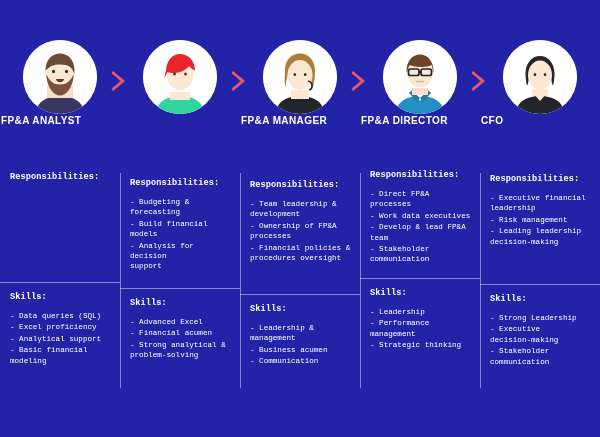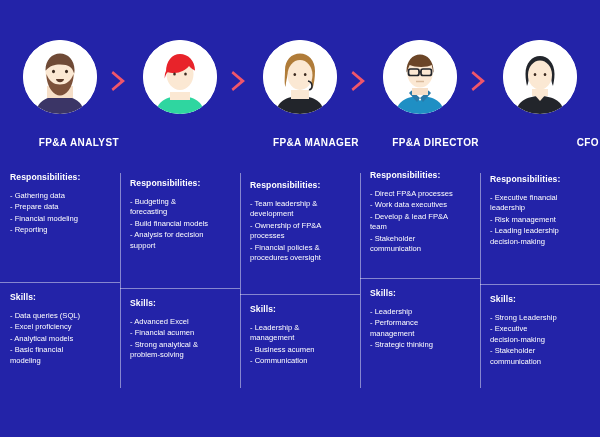--- a/index.html
+++ b/index.html
@@ -20,33 +20,34 @@
   .role-col{
     position:relative;width:120px;display:flex;flex-direction:column;
     align-items:center;
   }
   .avatar{
     width:74px;height:74px;border-radius:50%;background:#ffffff;
     position:relative;overflow:hidden;flex:none;
   }
   .avatar svg{display:block;width:74px;height:74px;}
   .role-title{
-    margin-top:23px;text-align:right;font-size:10px;font-weight:bold;
+    margin-top:1px;text-align:left;font-size:10px;font-weight:bold;
     letter-spacing:.4px;line-height:12.5px;color:#ffffff;text-transform:uppercase;
     width:118px;
   }
   .arrow{
     position:absolute;top:30px;width:16px;height:22px;
   }
   .arrow svg{display:block;}
 
   
   .detail-grid{
     position:absolute;left:0;top:166px;width:600px;height:240px;
     display:flex;
+    font-family:Liberation Mono, monospace;
   }
   .detail-col{
     position:relative;width:120px;box-sizing:border-box;
     padding-left:10px;padding-right:7px;
   }
   .detail-col + .detail-col .vrule{
     position:absolute;left:0;top:7px;bottom:18px;width:1px;
     background:rgba(255,255,255,.45);
   }
   .block{position:relative;}
@@ -194,34 +195,28 @@
     </div>
 
   </div>
 
   <div class="detail-grid">
 
     <div class="detail-col c0">
       <div class="vrule"></div>
       <div class="block resp">
         <div class="block-title">Responsibilities:</div>
-        <ul class="bullets">
-          <li>- Gathering data</li>
-          <li>- Prepare data</li>
-          <li>- Financial modeling</li>
-          <li>- Reporting</li>
-        </ul>
       </div>
       <div class="hrule"></div>
       <div class="block skills">
         <div class="block-title">Skills:</div>
         <ul class="bullets">
           <li>- Data queries (SQL)</li>
           <li>- Excel proficiency</li>
-          <li>- Analytical models</li>
+          <li>- Analytical support</li>
           <li>- Basic financial
 modeling</li>
         </ul>
       </div>
     </div>
 
     <div class="detail-col c1">
       <div class="vrule"></div>
       <div class="block resp">
         <div class="block-title">Responsibilities:</div>

